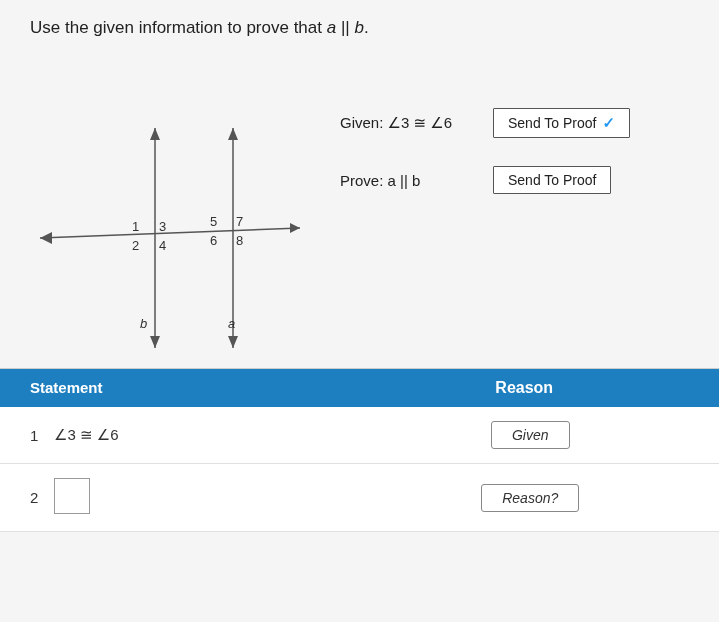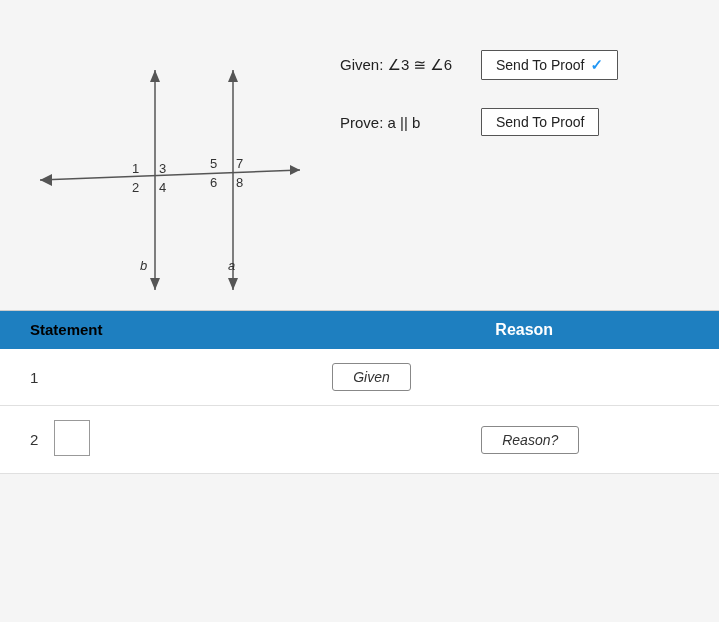--- a/index.html
+++ b/index.html
@@ -44,21 +44,21 @@
       display: flex;
       flex-direction: column;
       justify-content: center;
       padding-left: 20px;
       padding-top: 40px;
       gap: 28px;
     }
     .given-row, .prove-row {
       display: flex;
       align-items: center;
-      gap: 1px;
+      gap: 13px;
     }
     .given-text, .prove-text {
       font-size: 15px;
       color: #222;
       min-width: 140px;
     }
     .proof-btn {
       border: 1.5px solid #555;
       background: #fff;
       border-radius: 1px;
@@ -81,21 +81,21 @@
       border-top: 1px solid #ccc;
     }
     .table-header {
       background: #1e7fc0;
       display: flex;
       flex-direction: row;
       padding: 10px 30px;
     }
     .table-header .col-statement {
       flex: 1;
-      color: #000000;
+      color: #ffffff;
       font-size: 15px;
       font-weight: bold;
     }
     .table-header .col-reason {
       flex: 1;
       color: #fff;
       font-size: 16px;
       font-weight: bold;
       text-align: center;
     }
@@ -146,20 +146,26 @@
       top: 0; left: 0;
       width: 310px;
       height: 290px;
     }
   </style>
 </head>
 <body>
 
 <div class="page">
 
+  <div class="top-section">
+    <div class="instructions">
+      <span>Use the given information to prove that</span>
+      <em> a </em> || <em>b</em>.
+    </div>
+  </div>
 
   <div class="content-area">
 
     <div class="diagram-area">
       <svg class="diagram-svg" viewBox="0 0 310 290">
 
         <line x1="30" y1="170" x2="290" y2="160" stroke="#555" stroke-width="1.5"></line>
 
         <polygon points="290,160 280,155 280,165" fill="#555"></polygon>
 
@@ -210,20 +216,23 @@
   </div>
 
   <div class="table-section">
     <div class="table-header">
       <div class="col-statement">Statement</div>
       <div class="col-reason">Reason</div>
     </div>
 
     <div class="table-row-item">
       <span class="row-num">1</span>
+      <div class="col-statement">
+        ∠3 ≅ ∠6
+      </div>
       <div class="col-reason">
         <button class="reason-btn">
           <span>Given</span>
         </button>
       </div>
     </div>
 
     <div class="table-row-item">
       <span class="row-num">2</span>
       <div class="col-statement">

